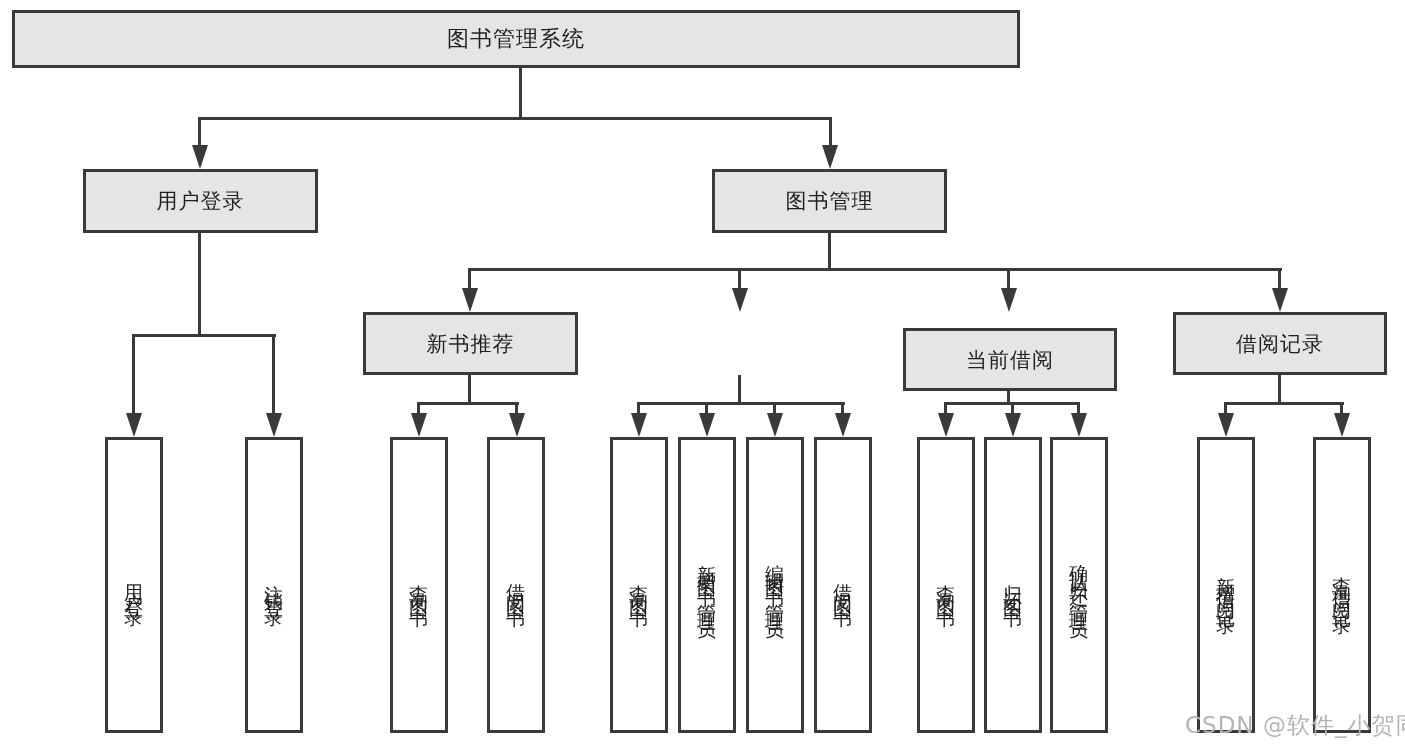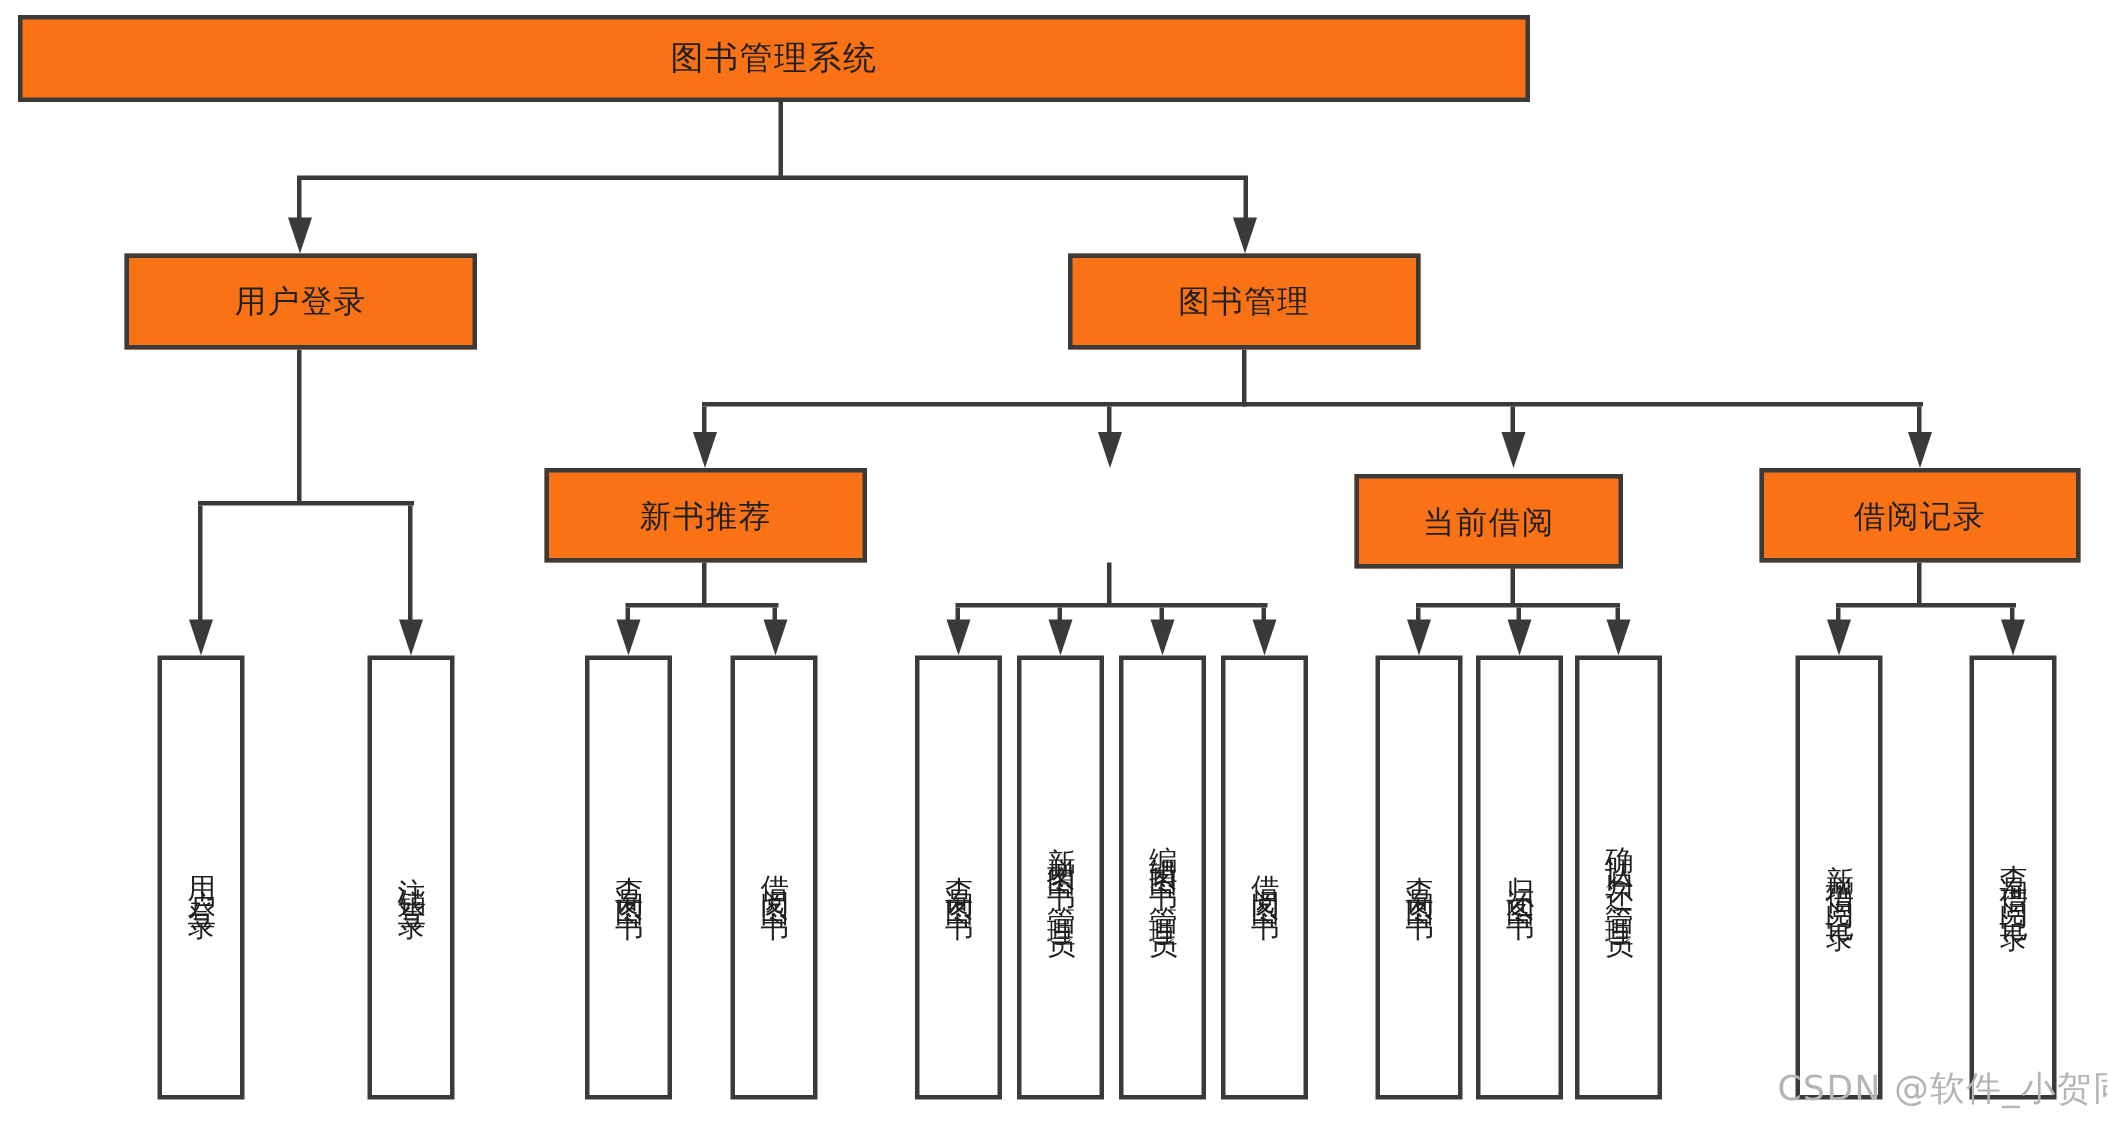--- a/index.html
+++ b/index.html
@@ -2,21 +2,21 @@
 <html><head>
 <meta charset="utf-8">
 <style>
   * { margin:0; padding:0; box-sizing:border-box; }
   html,body { width:1405px; height:747px; background:#ffffff; font-family:"DejaVu Sans", sans-serif; }
   #canvas { position:relative; width:1405px; height:747px; background:#ffffff; overflow:hidden; }
 
   .node {
     position:absolute;
     border:3px solid #3a3a3a;
-    background:#f97316;
+    background:#e5e5e5;
     display:flex; align-items:center; justify-content:center;
     color:#1f1f1f;
     font-size:21px;
     letter-spacing:1px;
     z-index:2;
   }
   .root-node { font-size:22px; }
 
   .leaf {
     position:absolute;
@@ -67,21 +67,21 @@
   <div class="node" style="left:83px;top:169px;width:235px;height:64px">
     <span>用户登录</span>
   </div>
   <div class="node" style="left:363px;top:312px;width:215px;height:63px">
     <span>新书推荐</span>
   </div>
 
   <div class="node" style="left:712px;top:169px;width:235px;height:64px">
     <span>图书管理</span>
   </div>
-  <div class="node" style="left:903px;top:316px;width:179px;height:63px">
+  <div class="node" style="left:903px;top:328px;width:214px;height:63px">
     <span>当前借阅</span>
   </div>
   <div class="node" style="left:1173px;top:312px;width:214px;height:63px">
     <span>借阅记录</span>
   </div>
 
   <div class="leaf" style="left:105px">
     <span>用户登录</span>
   </div>
   <div class="leaf" style="left:245px">

